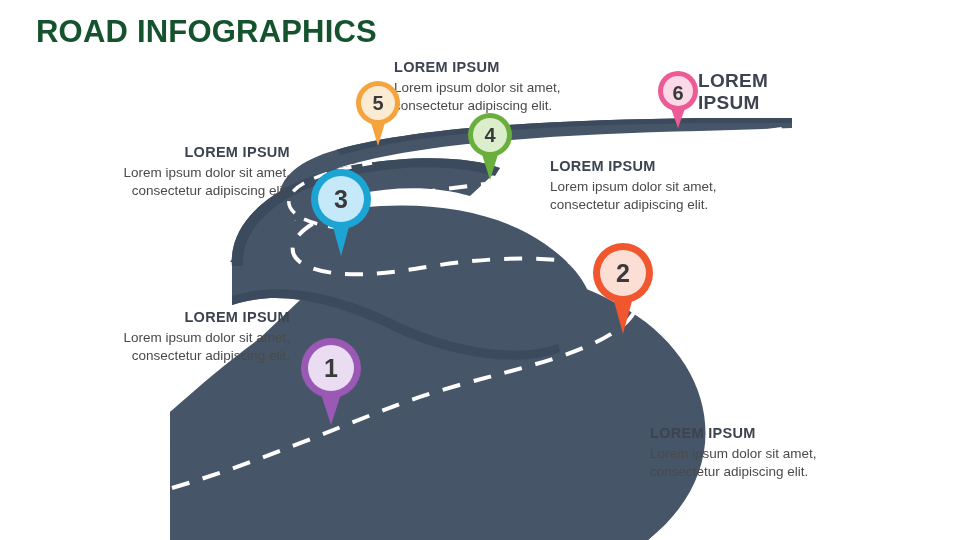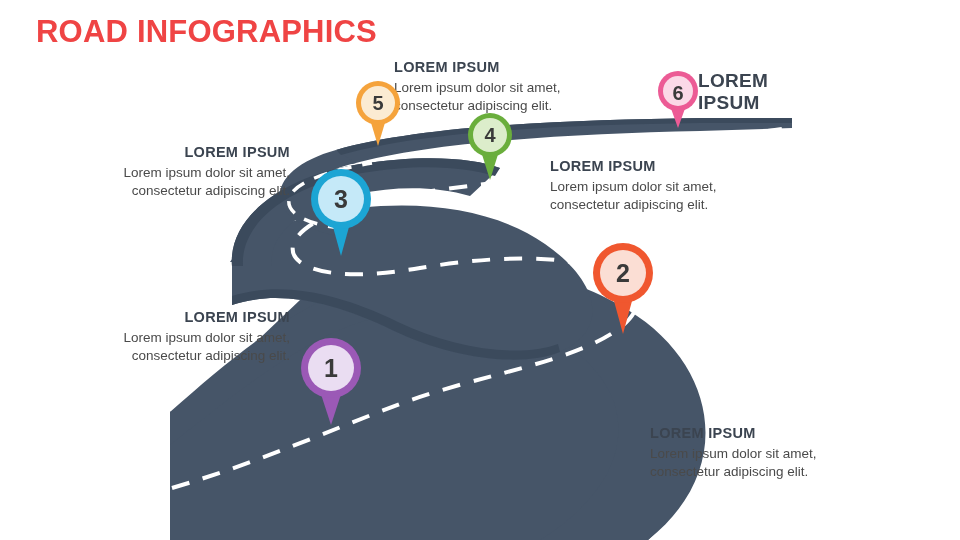--- a/index.html
+++ b/index.html
@@ -6,21 +6,21 @@
   body{
     width:960px;height:540px;background:#ffffff;overflow:hidden;
     font-family:"Liberation Sans", sans-serif;position:relative;
   }
   #stage{position:absolute;left:0;top:0;width:960px;height:540px;}
 
   
   .title{
     position:absolute;left:36px;top:14px;
     font-size:31px;font-weight:bold;letter-spacing:.2px;
-    color:#ef4444;white-space:nowrap;
+    color:#14532d;white-space:nowrap;
   }
 
   
   svg.road{position:absolute;left:0;top:0;width:960px;height:540px;}
 
   
   .label{position:absolute;}
   .label .head{
     font-size:14.5px;font-weight:bold;color:#3b4450;
     letter-spacing:.3px;margin:0 0 3px 0;line-height:1.25;

